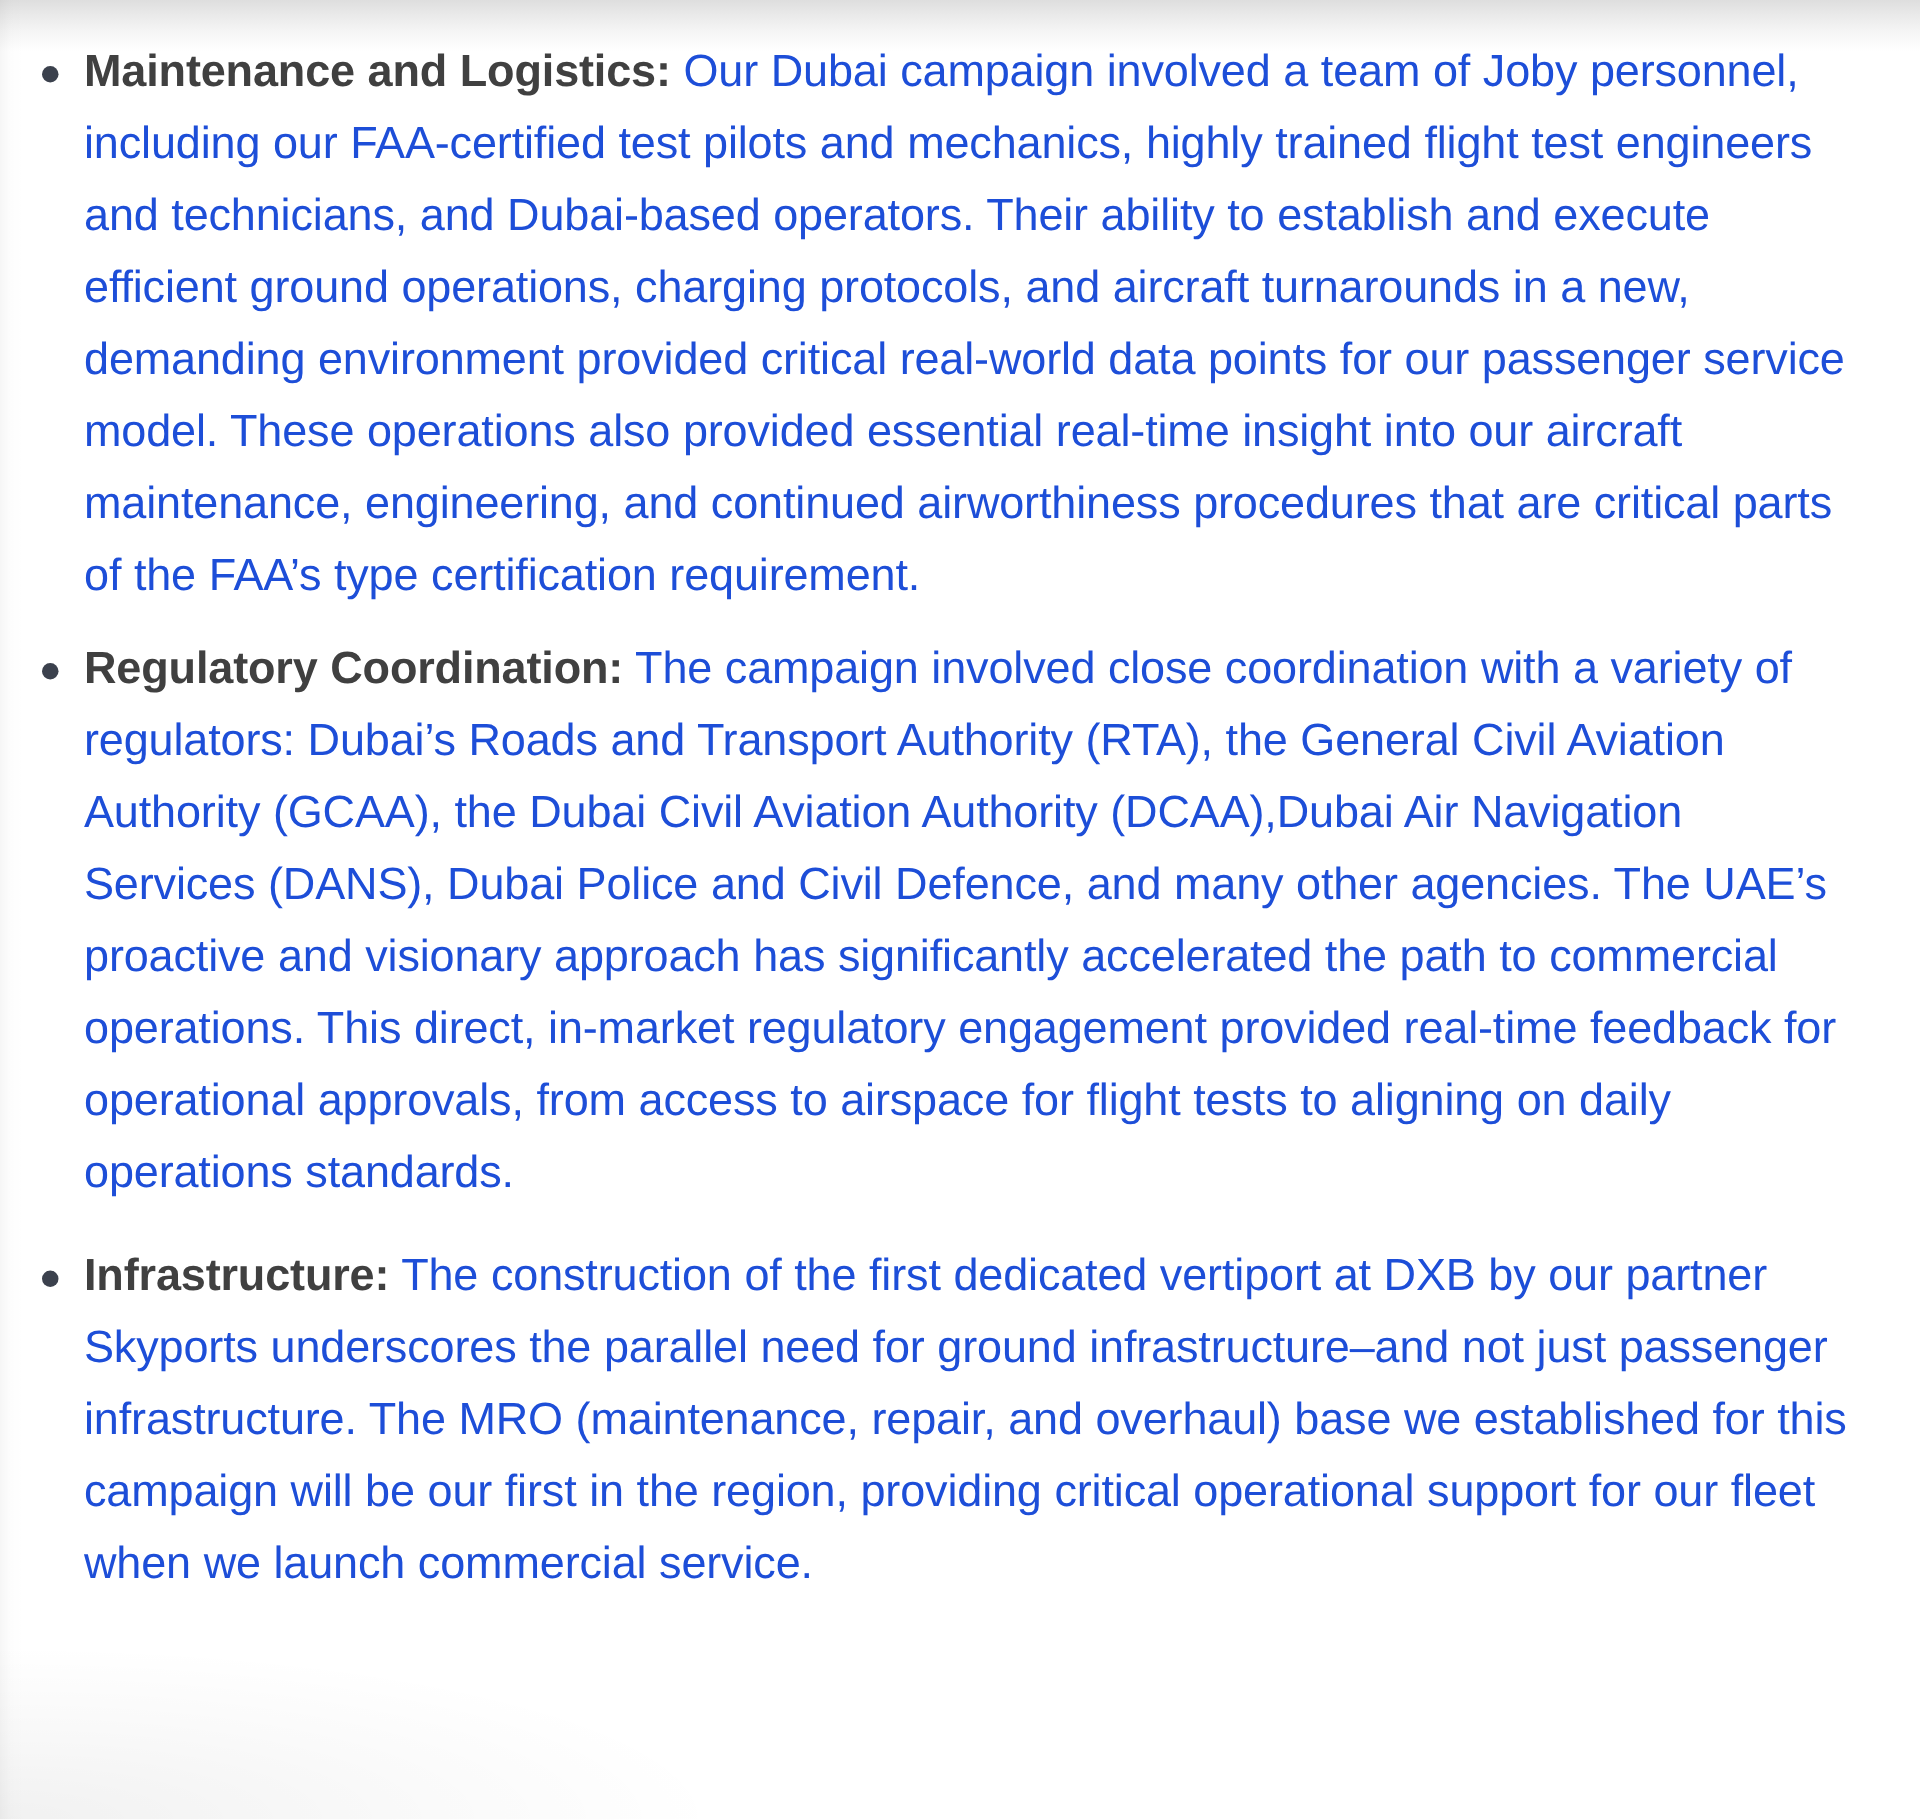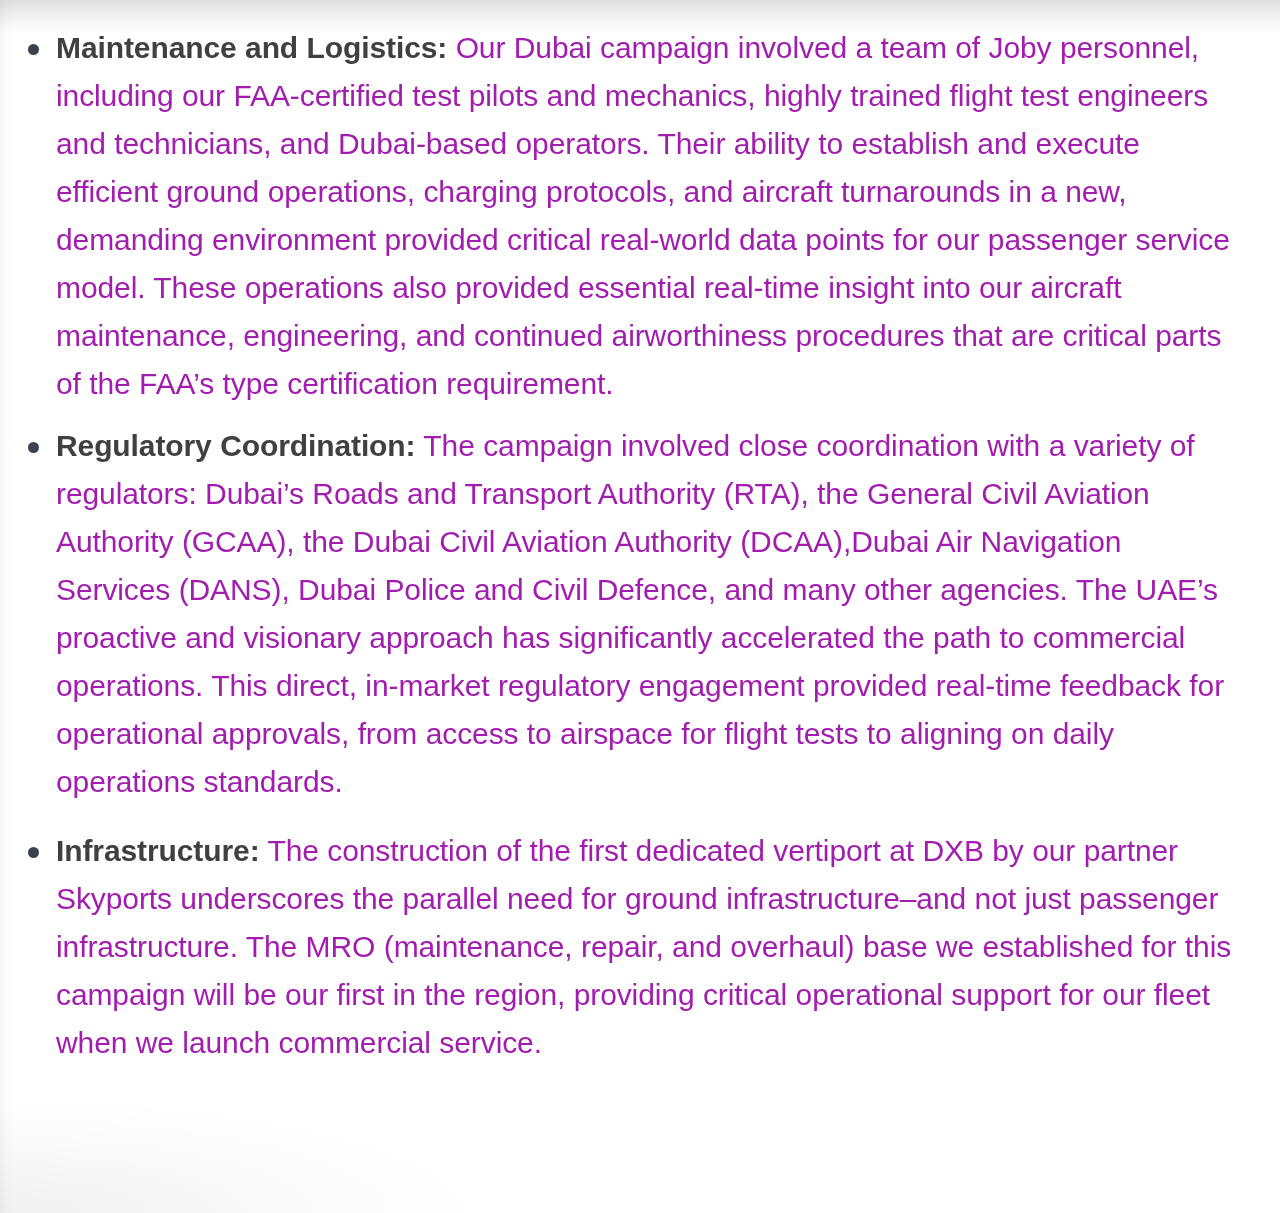--- a/index.html
+++ b/index.html
@@ -91,21 +91,21 @@
     top: 44px;
   }
 
   .lead-label {
     font-weight: bold;
     color: #404040;
   }
 
   .body-text {
     font-weight: normal;
-    color: #a21caf;
+    color: #1d4ed8;
   }
 </style>
 </head>
 <body>
 
 <div id="page">
 
   <div class="shade-top"></div>
   <div class="shade-left-edge"></div>
   <div class="shade-bottom-left"></div>

